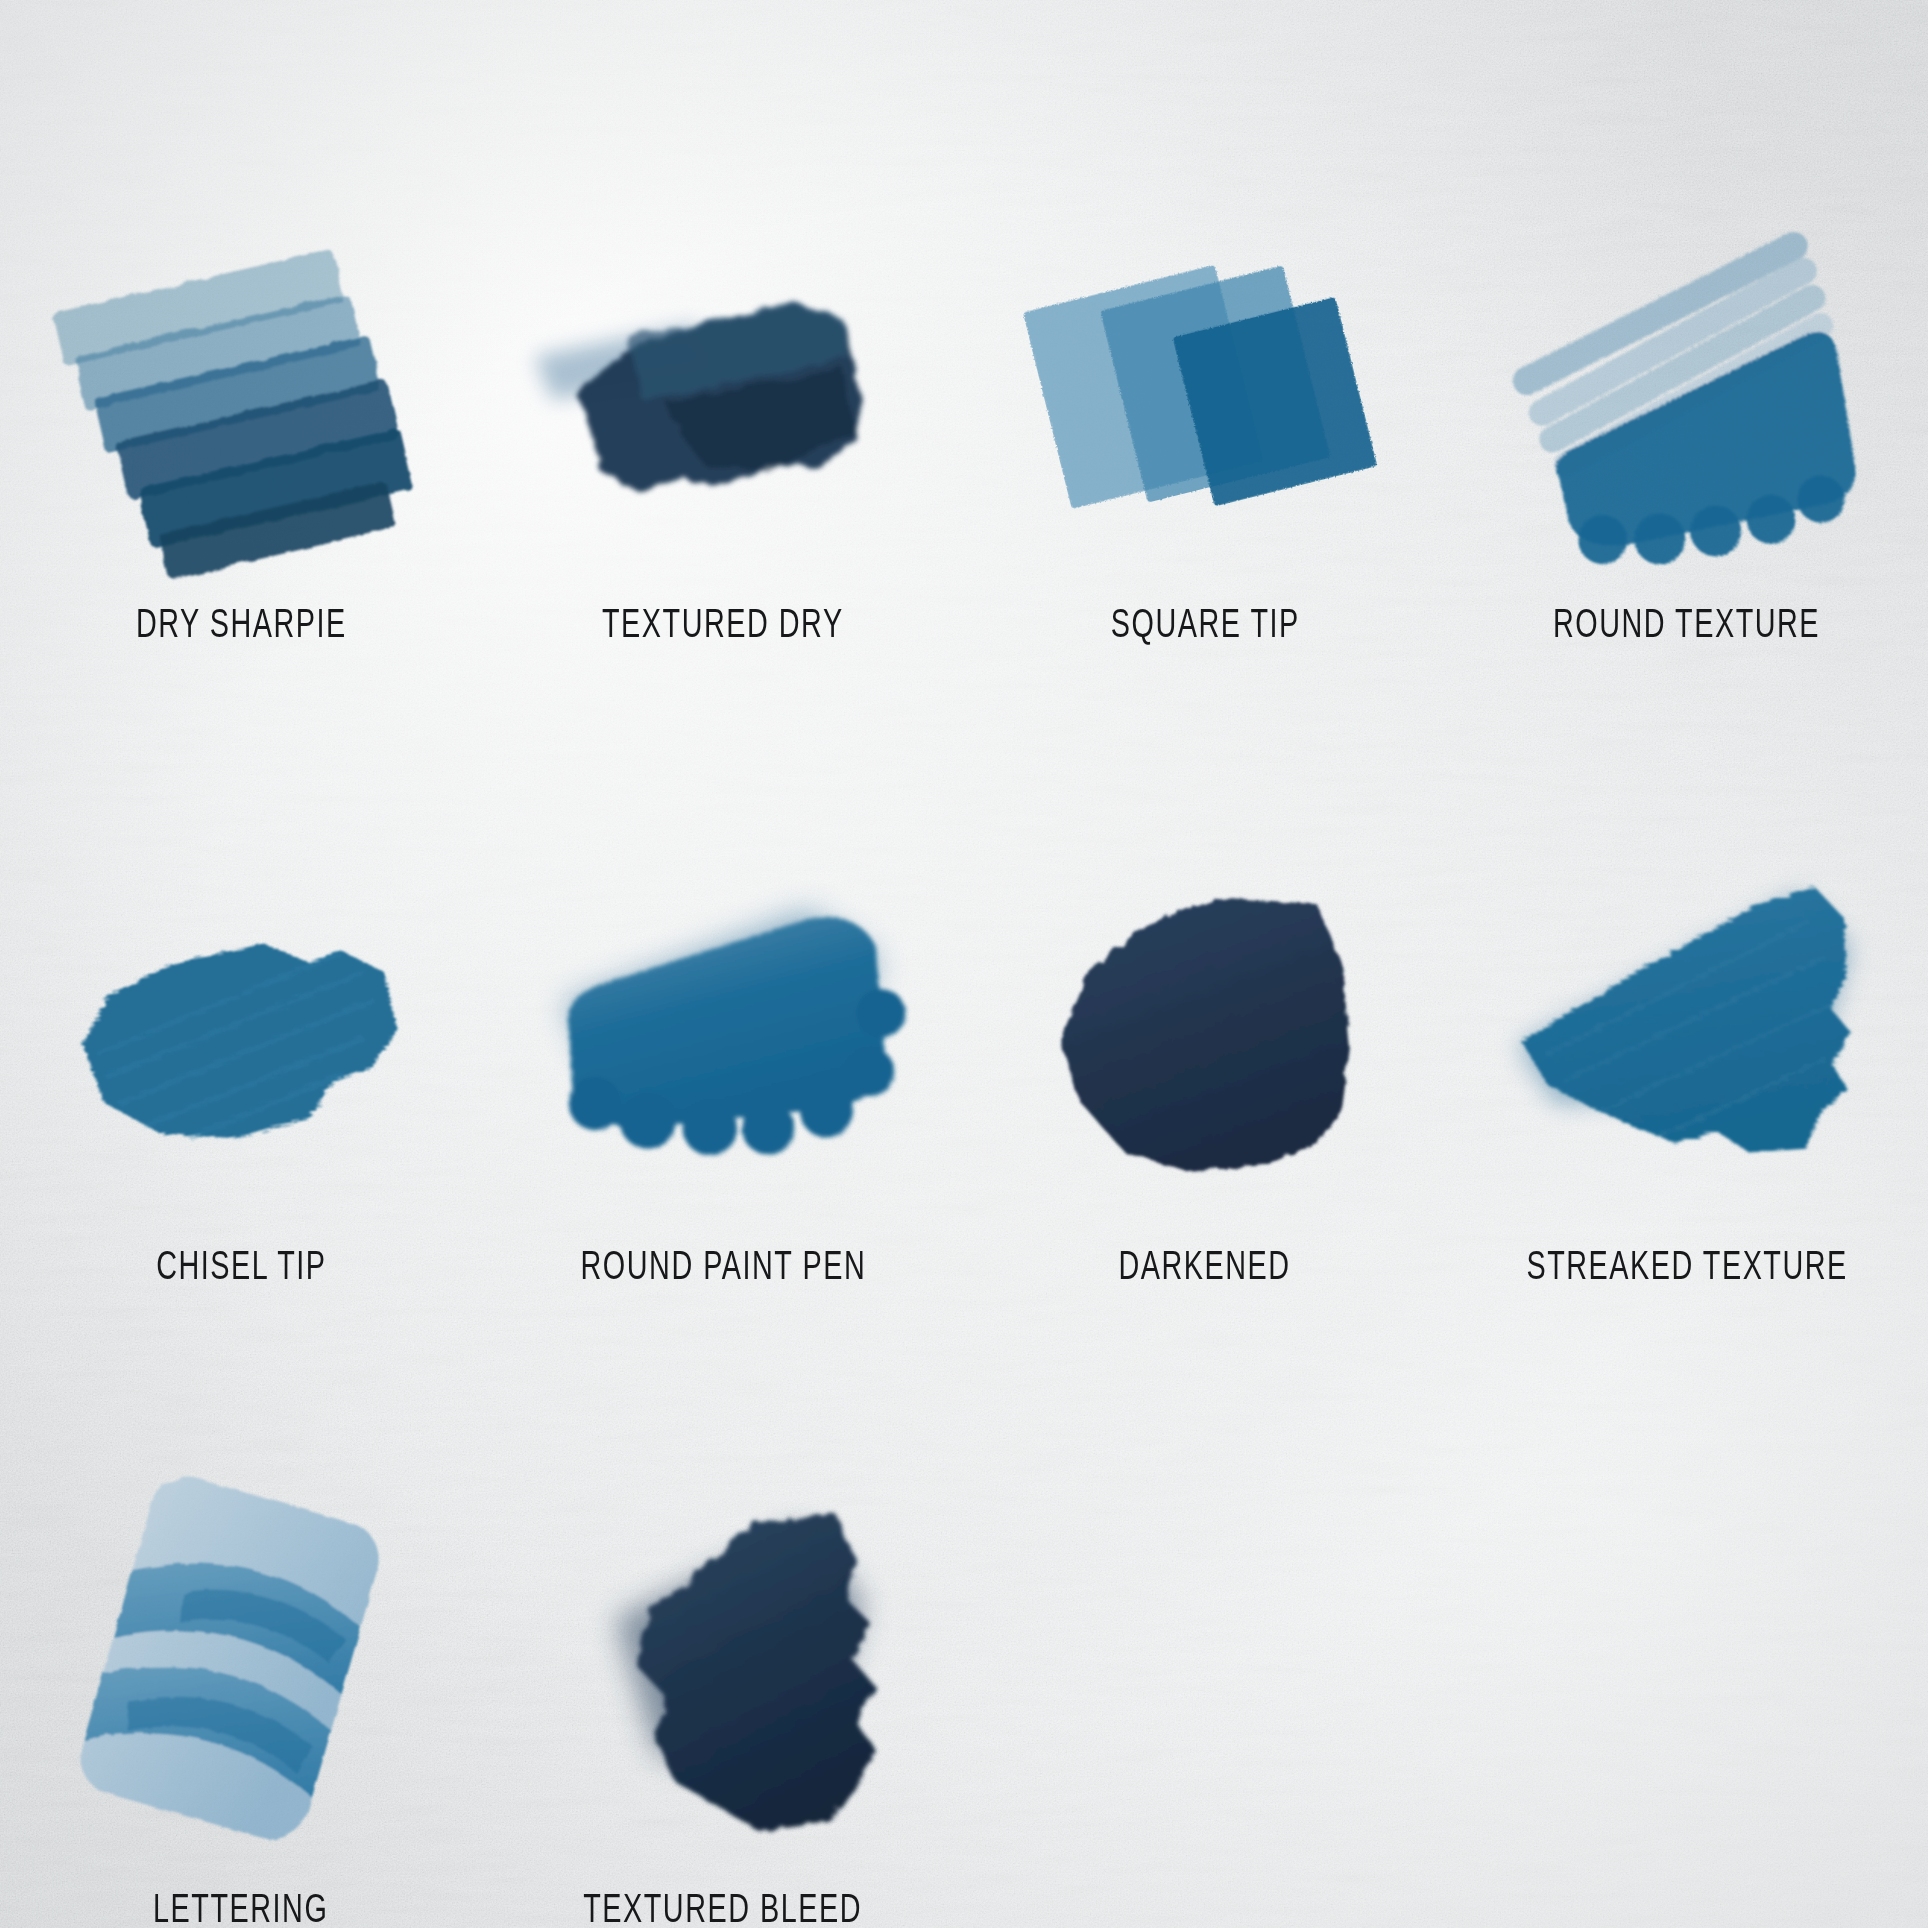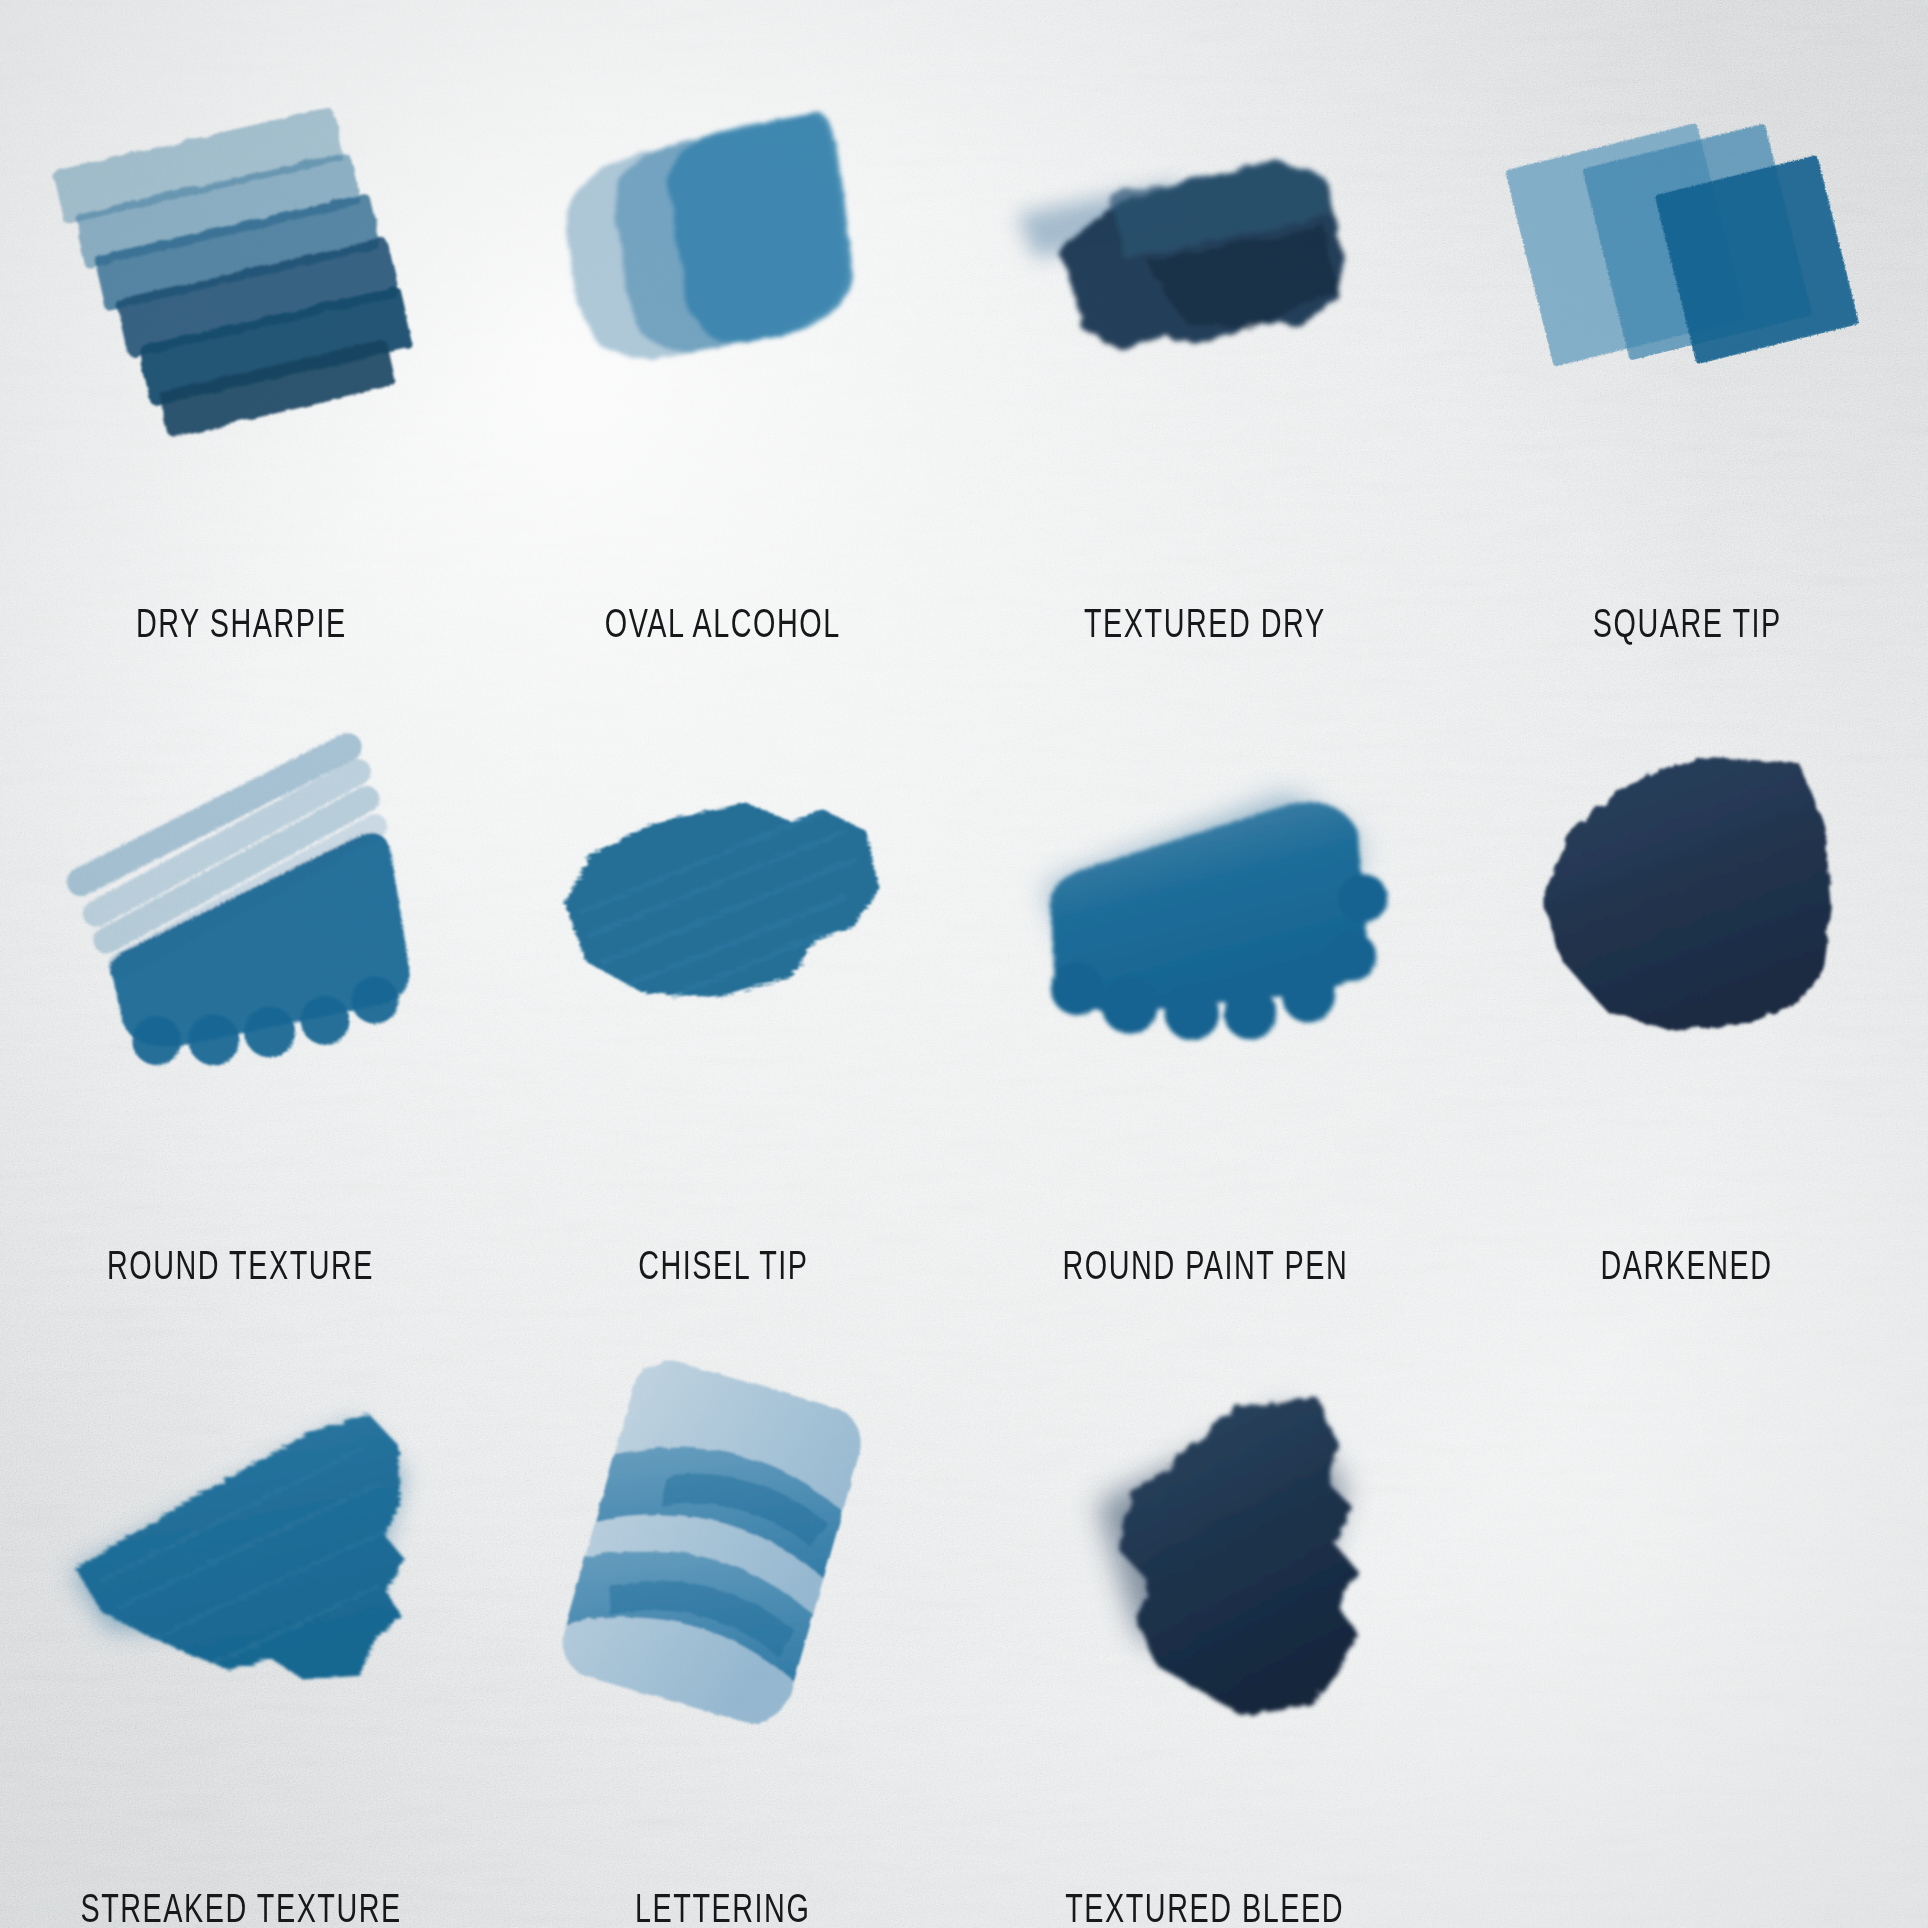--- a/index.html
+++ b/index.html
@@ -46,21 +46,21 @@
     display: grid;
     grid-template-columns: repeat(4, 1fr);
     grid-template-rows: repeat(3, 1fr);
     z-index: 5;
   }
   .cell {
     position: relative;
     display: flex;
     flex-direction: column;
     align-items: center;
-    justify-content: space-between;
+    justify-content: flex-end;
   }
   .swatch-stage {
     position: relative;
     width: 100%;
     height: 405px;
     margin-top: 87px;
   }
   .swatch-stage svg {
     position: absolute;
     left: 50%;
@@ -135,39 +135,20 @@
             <rect x="62" y="140" width="300" height="60" rx="6" fill="#1f5d85" opacity="0.72"></rect>
             <rect x="74" y="190" width="296" height="64" rx="6" fill="#1b4f72" opacity="0.88"></rect>
             <rect x="86" y="244" width="286" height="66" rx="6" fill="#194a6c" opacity="0.94"></rect>
             <rect x="96" y="296" width="250" height="50" rx="6" fill="#17445f" opacity="0.90"></rect>
           </g>
         </svg>
       </div>
       <div class="label" style="color: rgb(22, 24, 26);">DRY SHARPIE</div>
     </div>
 
-    <div class="cell row-1">
-      <div class="swatch-stage">
-        <svg viewBox="0 0 420 390">
-          <defs>
-            <filter id="f-oval" x="-25%" y="-25%" width="150%" height="150%">
-              <feTurbulence type="fractalNoise" baseFrequency="0.03" numOctaves="3" seed="11" result="t"></feTurbulence>
-              <feDisplacementMap in="SourceGraphic" in2="t" scale="9" xChannelSelector="R" yChannelSelector="G"></feDisplacementMap>
-              <feGaussianBlur stdDeviation="2.2"></feGaussianBlur>
-            </filter>
-          </defs>
-          <g filter="url(#f-oval)" transform="rotate(-11 210 190)">
-            <path d="M55 120 Q 60 58 150 50 L330 46 Q 352 60 348 100 L340 210 Q 330 262 245 268 L120 268 Q 58 258 52 200 Z" fill="#7fa9c4" opacity="0.62"></path>
-            <path d="M110 96 Q 120 50 200 46 L336 44 Q 356 58 352 104 L344 214 Q 334 264 250 270 L160 268 Q 108 258 106 206 Z" fill="#4c8bb0" opacity="0.60"></path>
-            <path d="M170 86 Q 182 44 252 42 L340 44 Q 358 58 354 106 L346 214 Q 336 266 258 270 L208 268 Q 166 258 166 204 Z" fill="#1f78a6" opacity="0.62"></path>
-          </g>
-        </svg>
-      </div>
-      <div class="label" style="color: rgb(22, 24, 26);">OVAL ALCOHOL</div>
-    </div>
 
     <div class="cell row-1">
       <div class="swatch-stage">
         <svg viewBox="0 0 420 390">
           <defs>
             <filter id="f-tdry" x="-30%" y="-30%" width="160%" height="160%">
               <feTurbulence type="fractalNoise" baseFrequency="0.04" numOctaves="4" seed="23" result="t"></feTurbulence>
               <feDisplacementMap in="SourceGraphic" in2="t" scale="12" xChannelSelector="R" yChannelSelector="G"></feDisplacementMap>
               <feGaussianBlur stdDeviation="2.6"></feGaussianBlur>
             </filter>

